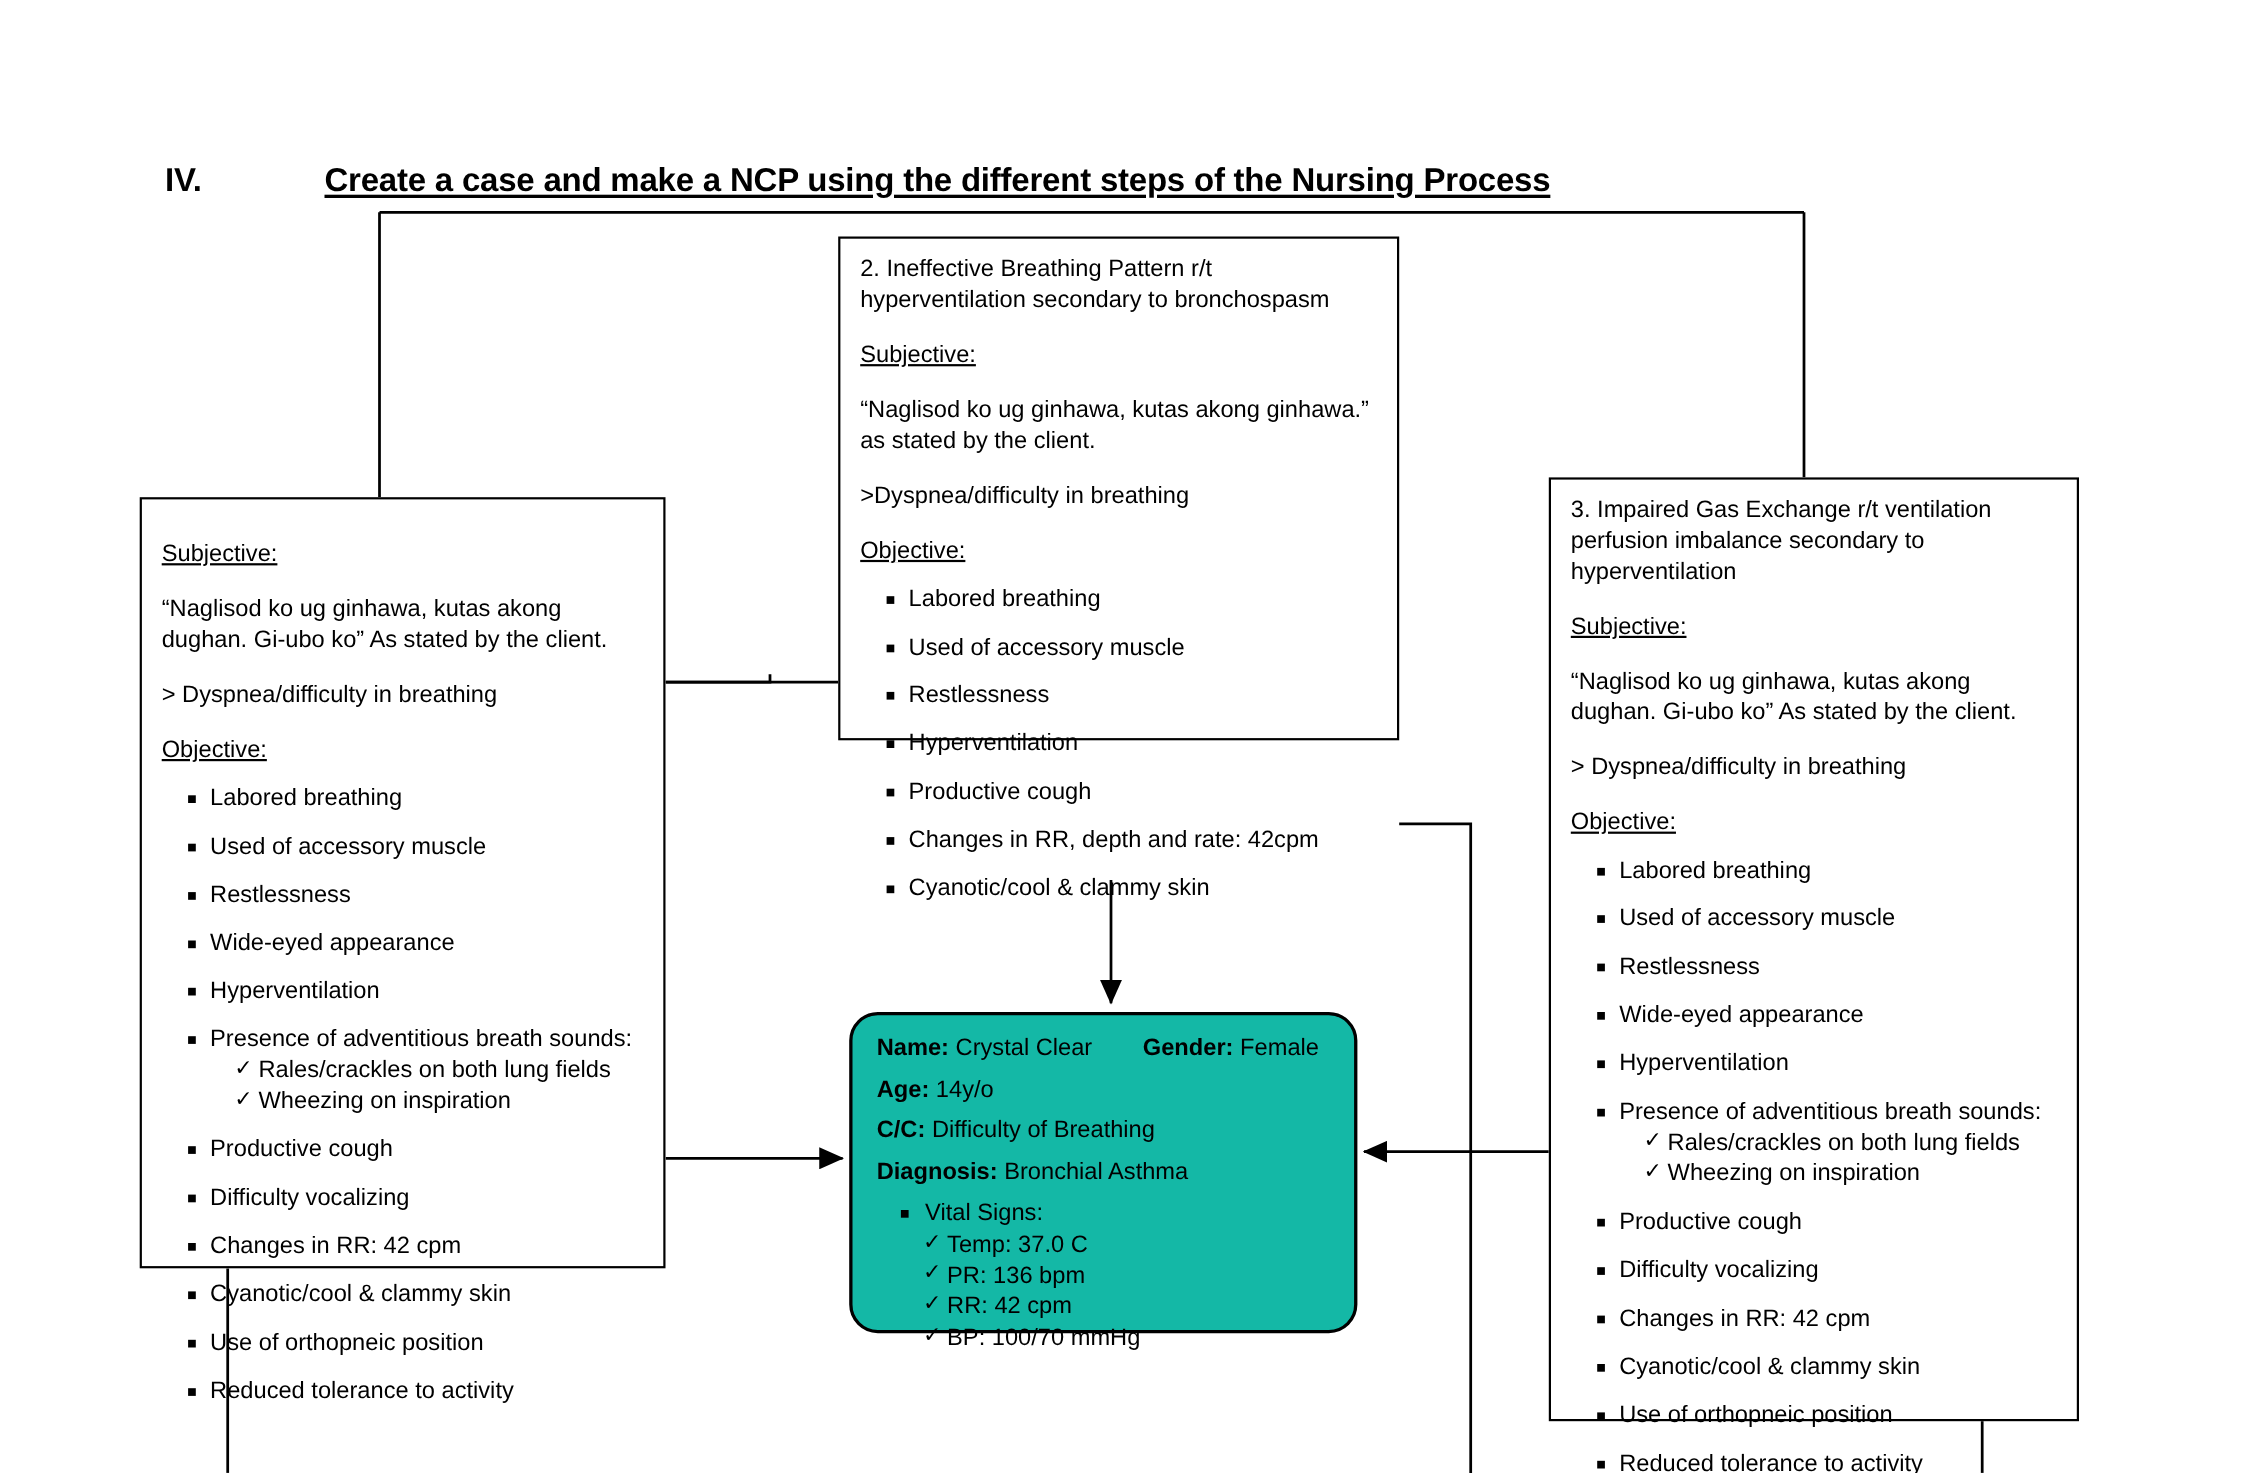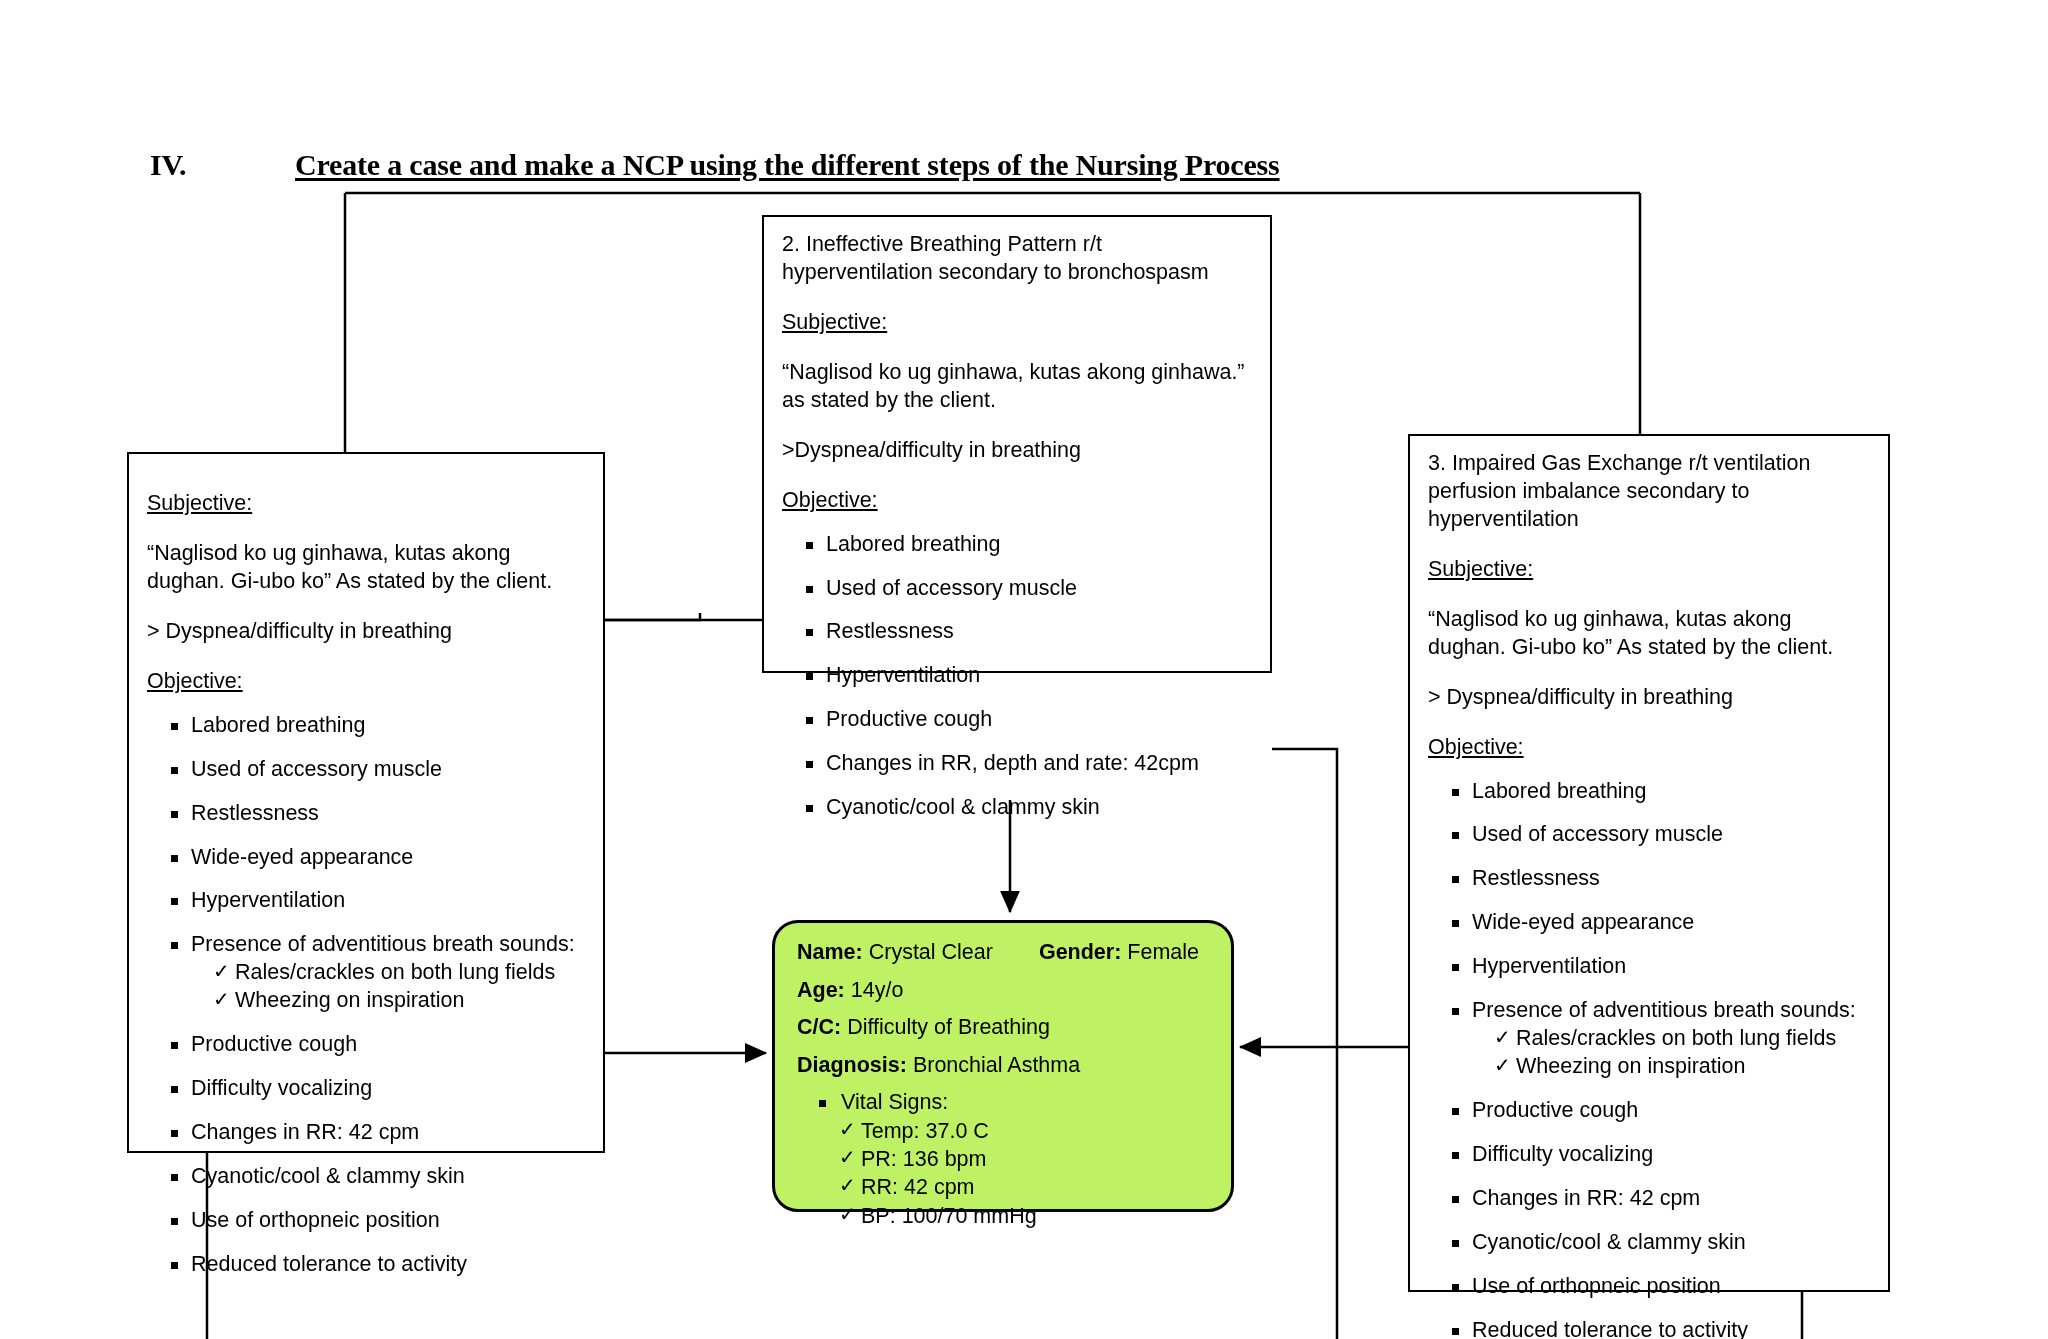--- a/index.html
+++ b/index.html
@@ -16,21 +16,21 @@
     font-family: "Liberation Sans", sans-serif;
     color: #000000;
   }
 
   
   #heading {
     position: absolute;
     left: 150px;
     top: 148px;
     width: 1400px;
-    font-family: Liberation Serif, serif;
+    font-family: Liberation Sans, sans-serif;
     font-weight: bold;
     font-size: 30px;
     white-space: nowrap;
     letter-spacing: -0.2px;
   }
   #heading .numeral {
     display: inline-block;
     width: 145px;
   }
   #heading .title-text {
@@ -118,21 +118,21 @@
   
   #patient-card {
     position: absolute;
     left: 772px;
     top: 920px;
     width: 462px;
     height: 292px;
     box-sizing: border-box;
     border: 3px solid #000000;
     border-radius: 26px;
-    background: #bef264;
+    background: #14b8a6;
     padding: 16px 22px 10px 22px;
     font-size: 21.5px;
     line-height: 1.28;
   }
   .card-row {
     margin: 0 0 10px 0;
     white-space: nowrap;
   }
   .card-row b { font-weight: bold; }
   .card-row .gap { display: inline-block; width: 34px; }

